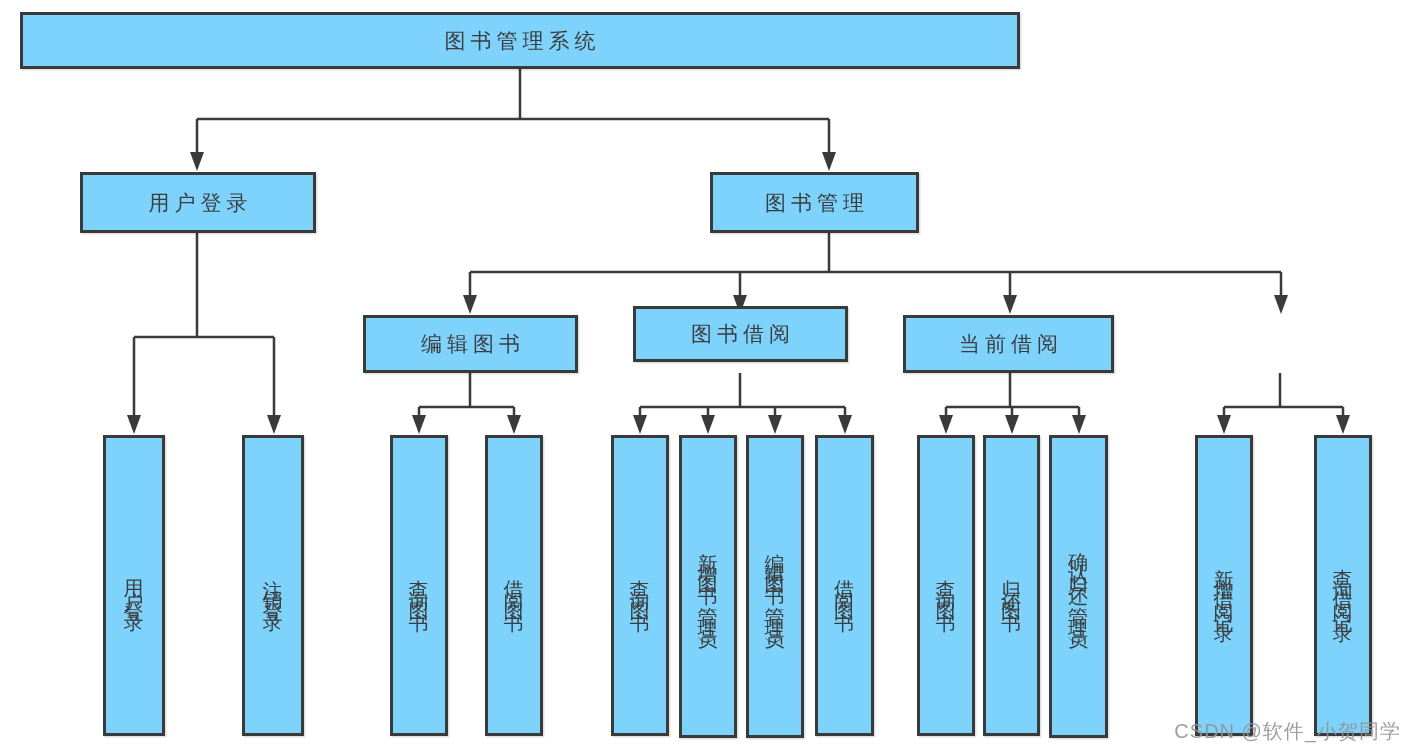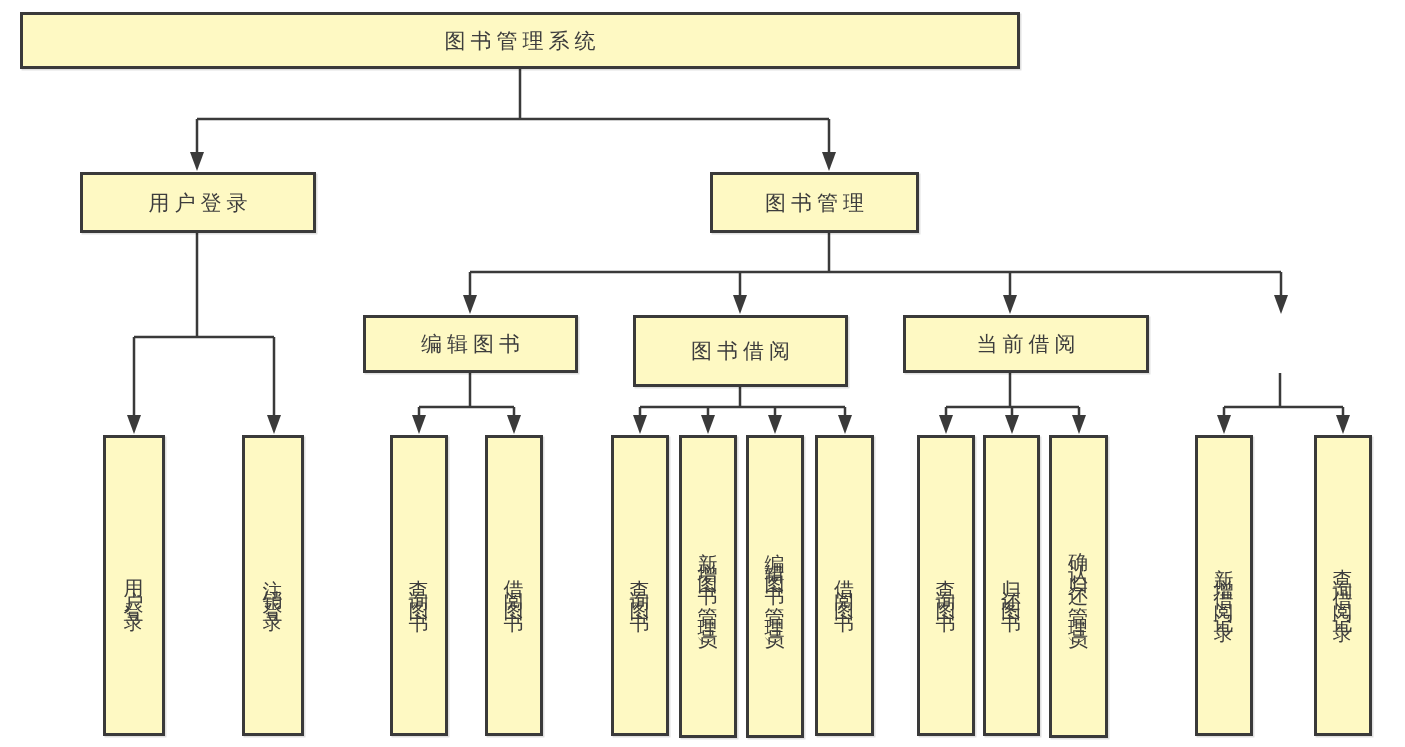--- a/index.html
+++ b/index.html
@@ -20,21 +20,21 @@
     position: absolute;
     left: 0;
     top: 0;
     width: 1405px;
     height: 747px;
     pointer-events: none;
   }
   .box {
     position: absolute;
     box-sizing: border-box;
-    background: #fef9c3;
+    background: #7dd3fc;
     border: 3px solid #3a3a3a;
     display: flex;
     align-items: center;
     justify-content: center;
     box-shadow: 1.5px 1.5px 0 rgba(0,0,0,0.12);
   }
   .hlabel {
     font-size: 21px;
     letter-spacing: 5px;
     text-indent: 5px;
@@ -106,24 +106,24 @@
   <div class="box" style="left:80px;top:172px;width:236px;height:61px">
     <span class="hlabel">用户登录</span>
   </div>
   <div class="box" style="left:710px;top:172px;width:209px;height:61px">
     <span class="hlabel">图书管理</span>
   </div>
 
   <div class="box" style="left:363px;top:315px;width:215px;height:58px">
     <span class="hlabel">编辑图书</span>
   </div>
-  <div class="box" style="left:633px;top:315px;width:215px;height:72px">
+  <div class="box" style="left:633px;top:306px;width:215px;height:56px">
     <span class="hlabel">图书借阅</span>
   </div>
-  <div class="box" style="left:903px;top:315px;width:246px;height:58px">
+  <div class="box" style="left:903px;top:315px;width:211px;height:58px">
     <span class="hlabel">当前借阅</span>
   </div>
 
   <div class="box" style="left:103px;top:435px;width:62px;height:301px">
     <span class="vlabel">用户登录</span>
   </div>
   <div class="box" style="left:242px;top:435px;width:62px;height:301px">
     <span class="vlabel">注销登录</span>
   </div>
 
@@ -157,14 +157,15 @@
     <span class="vlabel">确认归还（管理员）</span>
   </div>
 
   <div class="box" style="left:1195px;top:435px;width:58px;height:301px">
     <span class="vlabel">新增借阅记录</span>
   </div>
   <div class="box" style="left:1314px;top:435px;width:58px;height:301px">
     <span class="vlabel">查询借阅记录</span>
   </div>
 
+  <div class="watermark">CSDN @软件_小贺同学</div>
 
 </div>
 
 </body></html>

